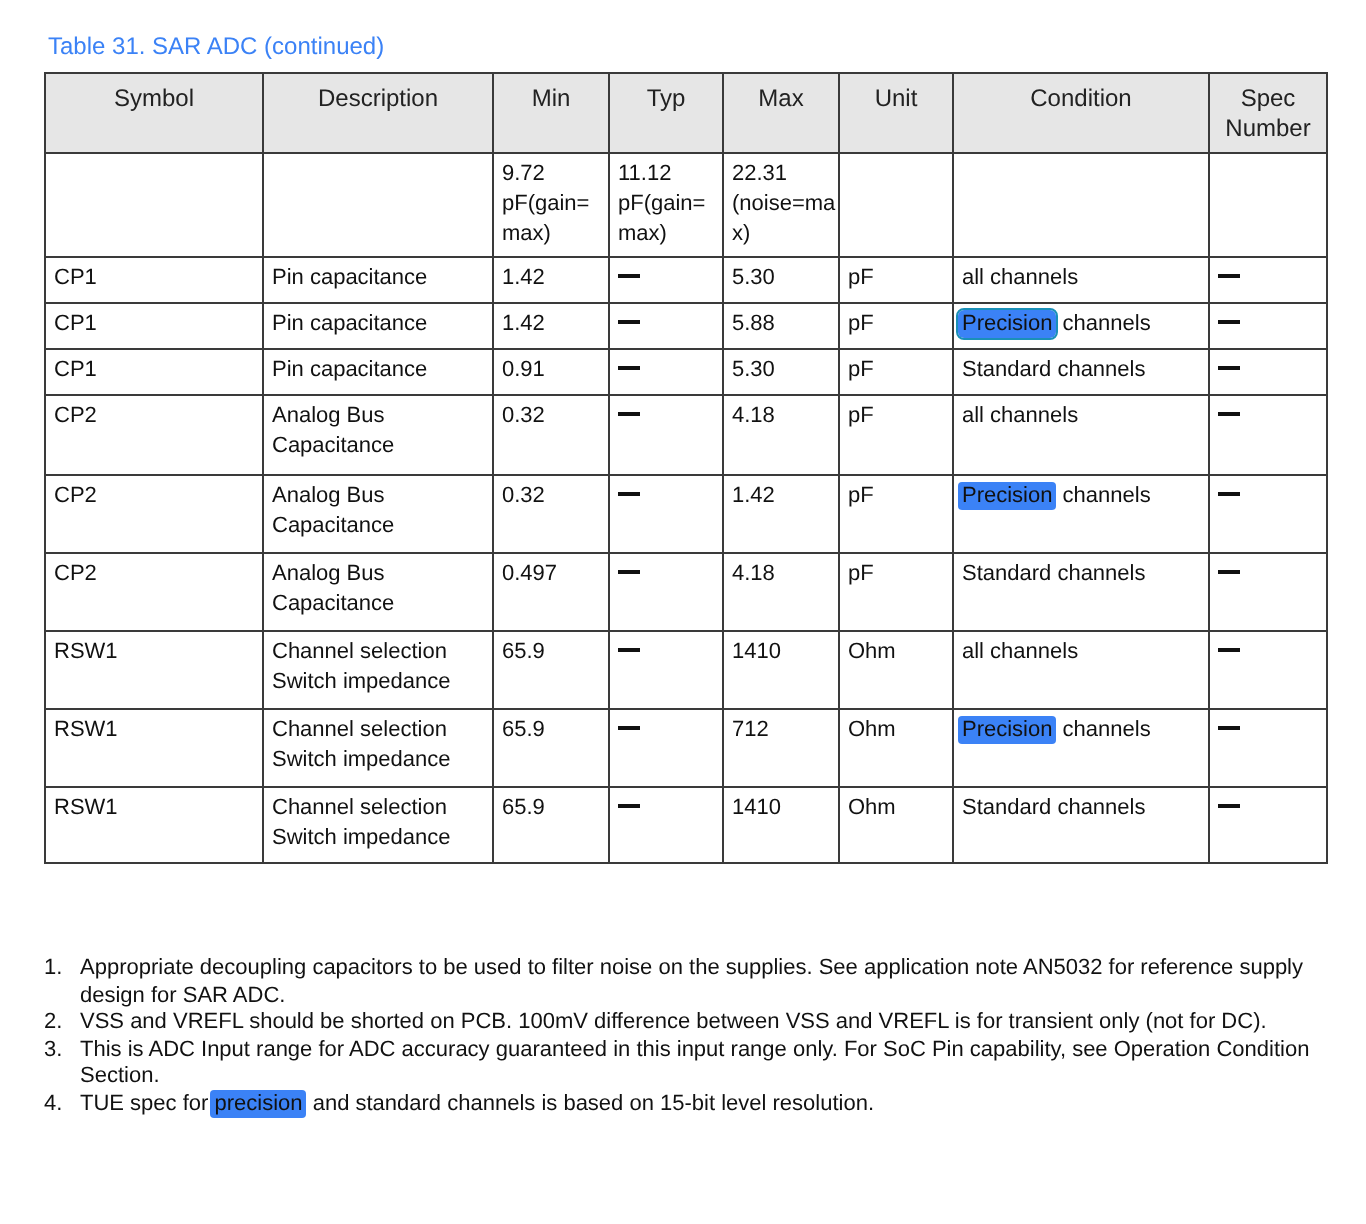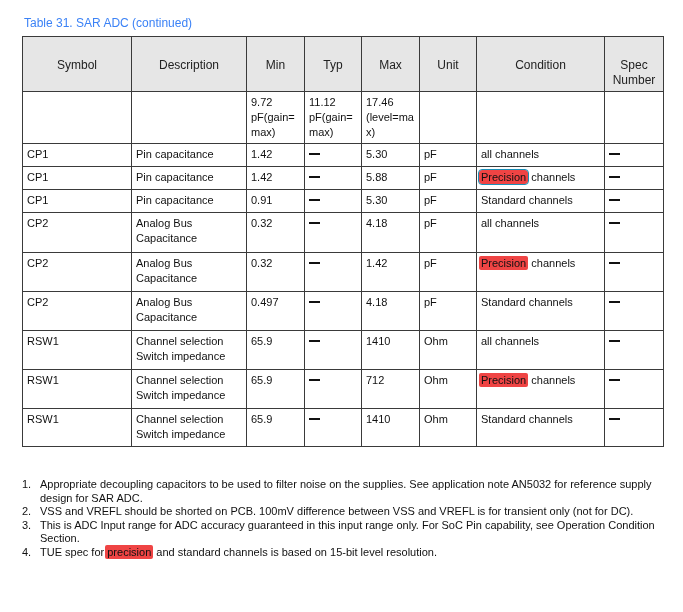--- a/index.html
+++ b/index.html
@@ -15,26 +15,26 @@
     position: absolute; left: 22px; top: 36px;
     border-collapse: collapse; table-layout: fixed;
     width: 641px; font-size: 11px;
   }
   table.spec th, table.spec td {
     border: 1.2px solid #3a3a3a; vertical-align: top;
     padding: 3px 4px 3px 4px; line-height: 15px;
   }
   table.spec th {
     background: #e6e6e6; font-weight: normal; text-align: center;
-    color: #222; font-size: 12px; padding-top: 21px; line-height: 15px;
+    color: #222; font-size: 12px; padding-top: 5px; line-height: 15px;
   }
   table.spec td { color: #111; }
   .dash { display: inline-block; width: 11px; height: 1.3px; background: #111; vertical-align: middle; margin-top: -2px; }
   .hl {
-    background: #ef4444; border-radius: 2px; padding: 1px 2px; margin-left: -2px;
+    background: #3b82f6; border-radius: 2px; padding: 1px 2px; margin-left: -2px;
   }
   .hl.sel { outline: 1.5px solid #1a90b8; border-radius: 3px; }
   .notes {
     position: absolute; left: 22px; top: 478px; width: 650px;
     font-size: 11px; color: #111; line-height: 13.5px;
   }
   .note { display: flex; }
   .note .num { width: 18px; flex: none; }
   .note .txt { flex: 1; }
 </style>
@@ -66,21 +66,21 @@
       <th><span>Spec</span><br><span>Number</span></th>
     </tr>
   </thead>
   <tbody id="tbody">
 
     <tr style="height:41px">
       <td></td>
       <td></td>
       <td><span>9.72</span><br><span>pF(gain=</span><br><span>max)</span></td>
       <td><span>11.12</span><br><span>pF(gain=</span><br><span>max)</span></td>
-      <td><span>17.46</span><br><span>(level=ma</span><br><span>x)</span></td>
+      <td><span>22.31</span><br><span>(noise=ma</span><br><span>x)</span></td>
       <td></td>
       <td></td>
       <td></td>
     </tr>
 
 
     <tr style="height:23px">
       <td>CP1</td>
       <td>Pin capacitance</td>
       <td>1.42</td>

